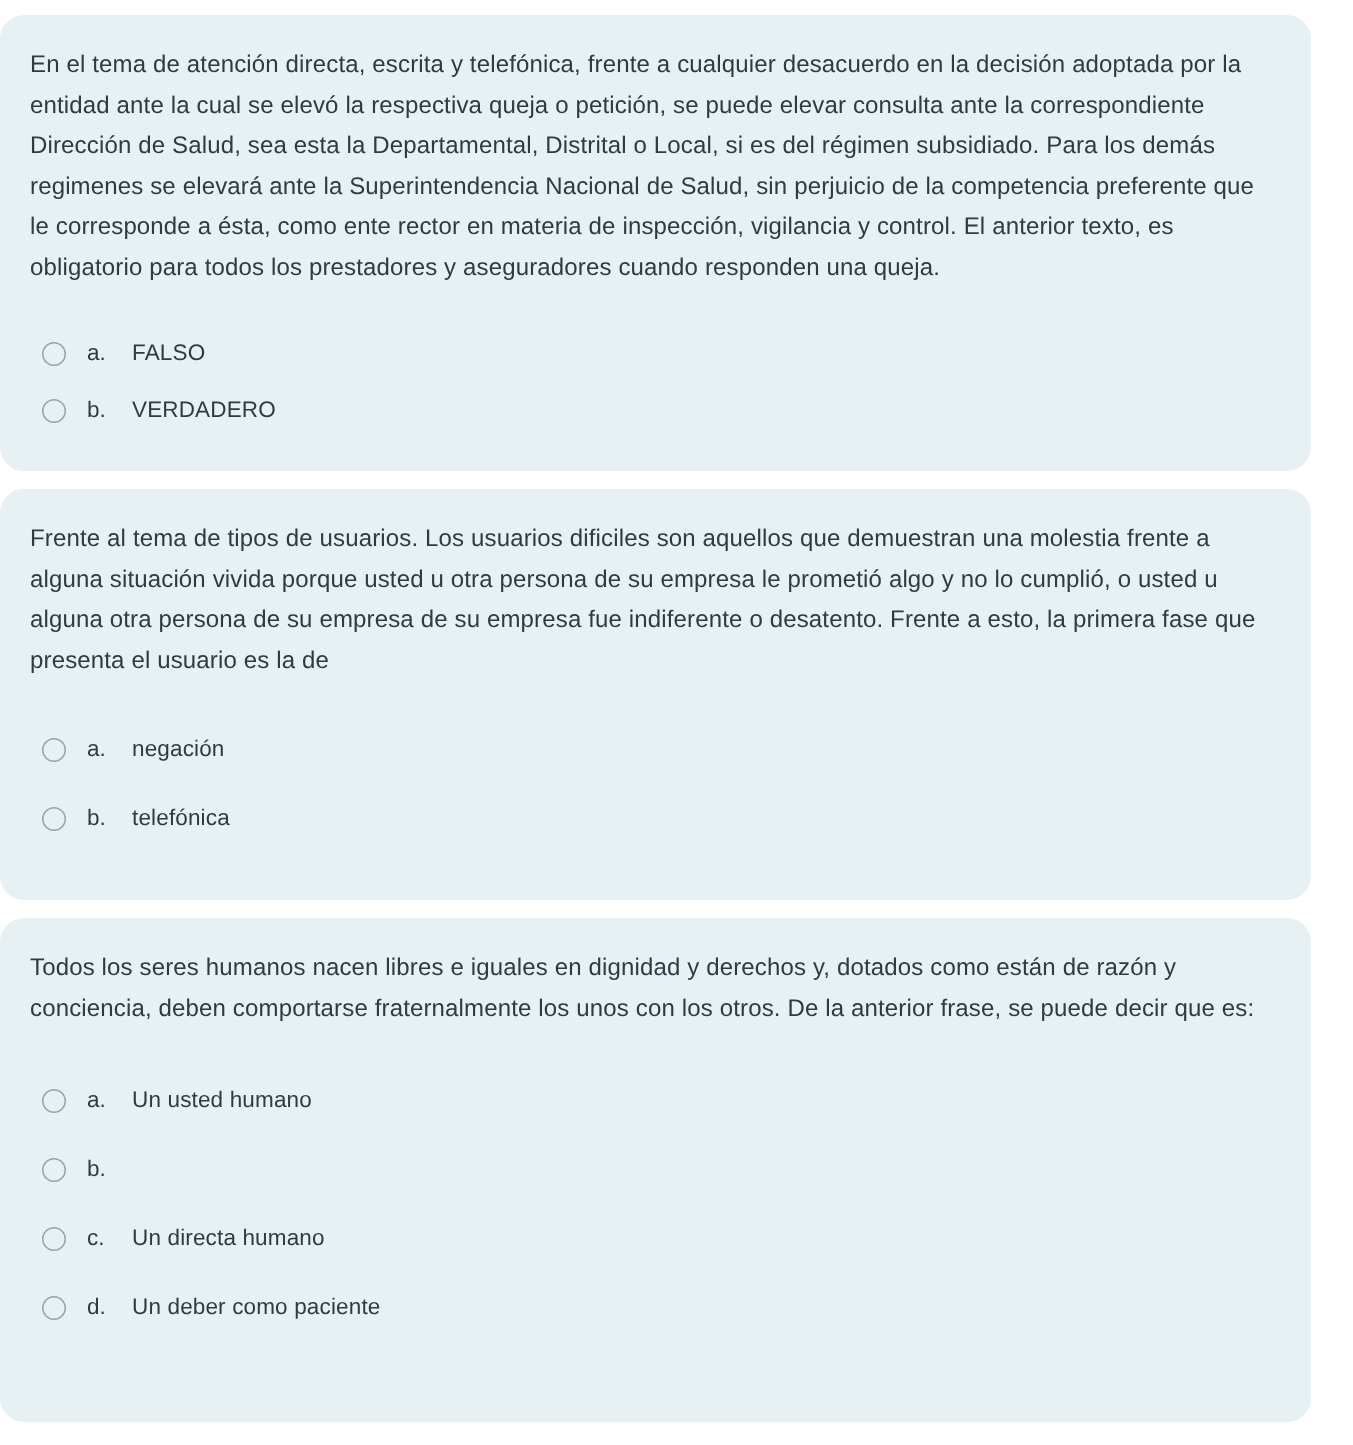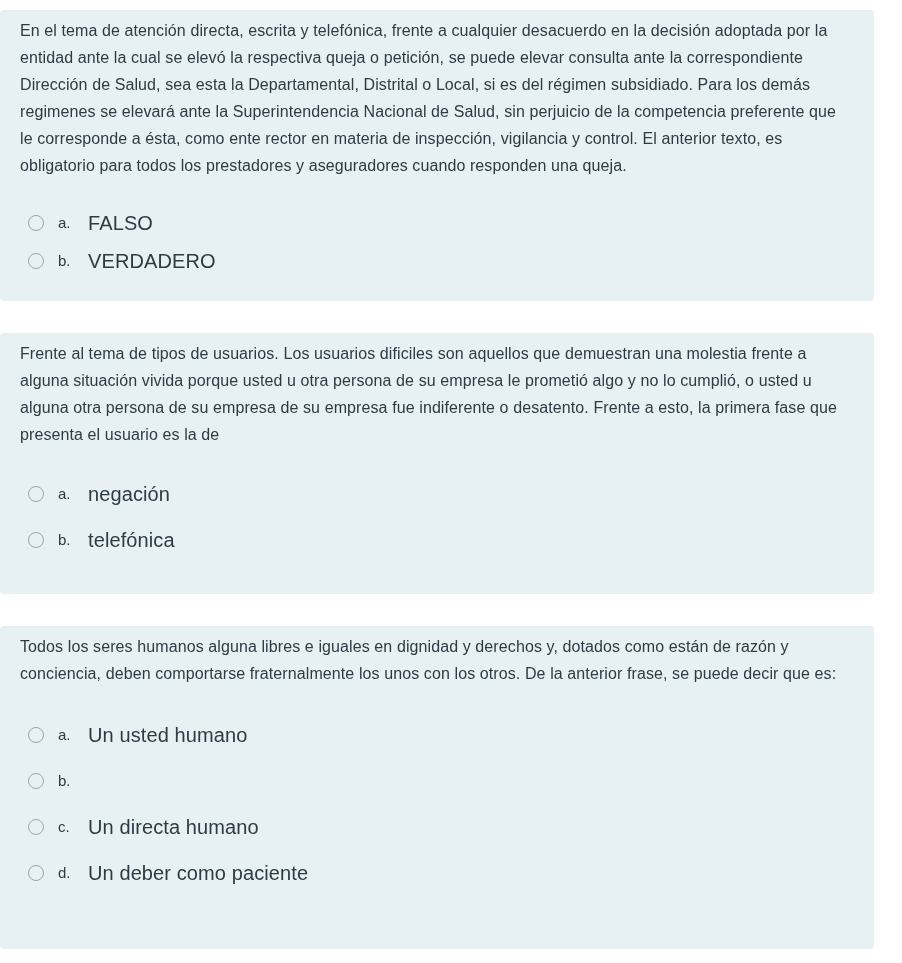--- a/index.html
+++ b/index.html
@@ -15,24 +15,24 @@
   }
 
   .quiz-page {
     position: relative;
     width: 902px;
     overflow: hidden;
   }
 
   .question-card {
     background: #e7f0f2;
-    border-radius: 4px;
+    border-radius: 16px;
     box-sizing: border-box;
-    padding: 7px 28px 24px 20px;
-    margin: 0 28px 32px 0;
+    padding: 20px 28px 24px 20px;
+    margin: 0 28px 12px 0;
   }
 
   .question-card.first-card {
     margin-top: 10px;
   }
 
   .question-card.last-card {
     margin-bottom: 0;
     padding-bottom: 46px;
   }
@@ -78,21 +78,21 @@
     color: #2d3b45;
     font-size: 15px;
     line-height: 20px;
     margin-left: 14px;
     width: 16px;
     flex: 0 0 auto;
   }
 
   .answer-label {
     color: #2d3b45;
-    font-size: 20px;
+    font-size: 15px;
     line-height: 20px;
     margin-left: 14px;
     letter-spacing: 0.1px;
   }
 
   
   .card-2 .answers { margin-top: 30px; }
   .card-2 .answer-row { margin-bottom: 14px; }
   .card-3 .answers { margin-top: 32px; }
   .card-3 .answer-row { margin-bottom: 14px; }
@@ -128,21 +128,21 @@
       </div>
       <div class="answer-row">
         <span class="radio-circle"></span>
         <span class="answer-letter">b.</span>
         <span class="answer-label">telefónica</span>
       </div>
     </div>
   </section>
 
   <section class="question-card last-card card-3">
-    <p class="question-text">Todos los seres humanos alguna libres e iguales en dignidad y derechos y, dotados como están de razón y conciencia, deben comportarse fraternalmente los unos con los otros. De la anterior frase, se puede decir que es:</p>
+    <p class="question-text">Todos los seres humanos nacen libres e iguales en dignidad y derechos y, dotados como están de razón y conciencia, deben comportarse fraternalmente los unos con los otros. De la anterior frase, se puede decir que es:</p>
     <div class="answers">
       <div class="answer-row">
         <span class="radio-circle"></span>
         <span class="answer-letter">a.</span>
         <span class="answer-label">Un usted humano</span>
       </div>
       <div class="answer-row">
         <span class="radio-circle"></span>
         <span class="answer-letter">b.</span>
       </div>

